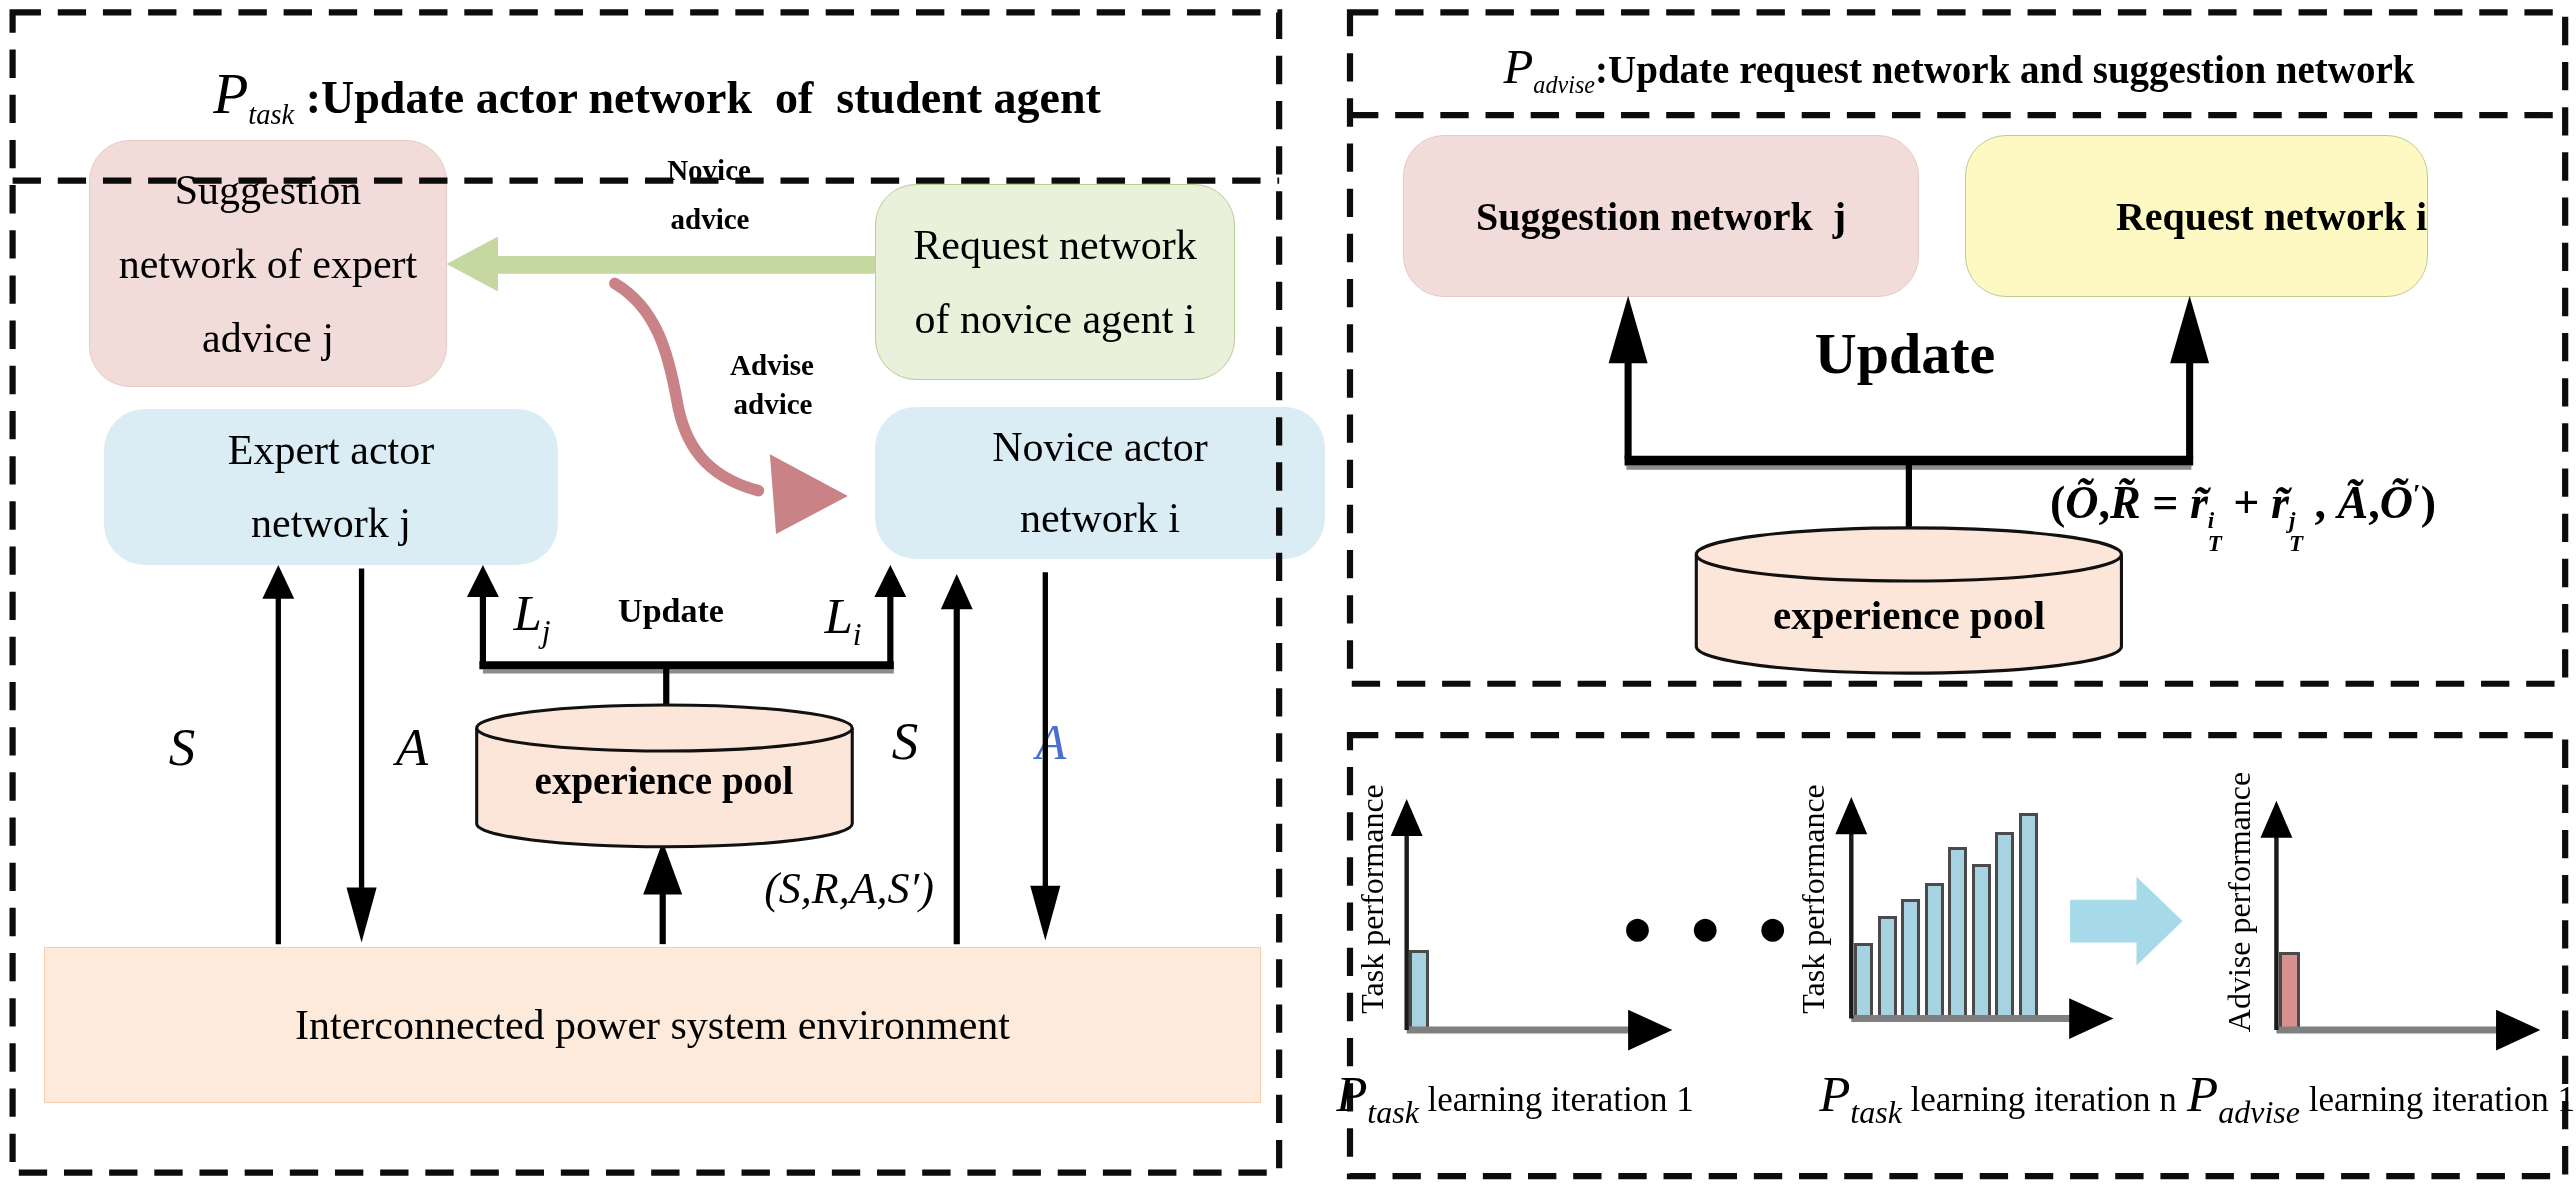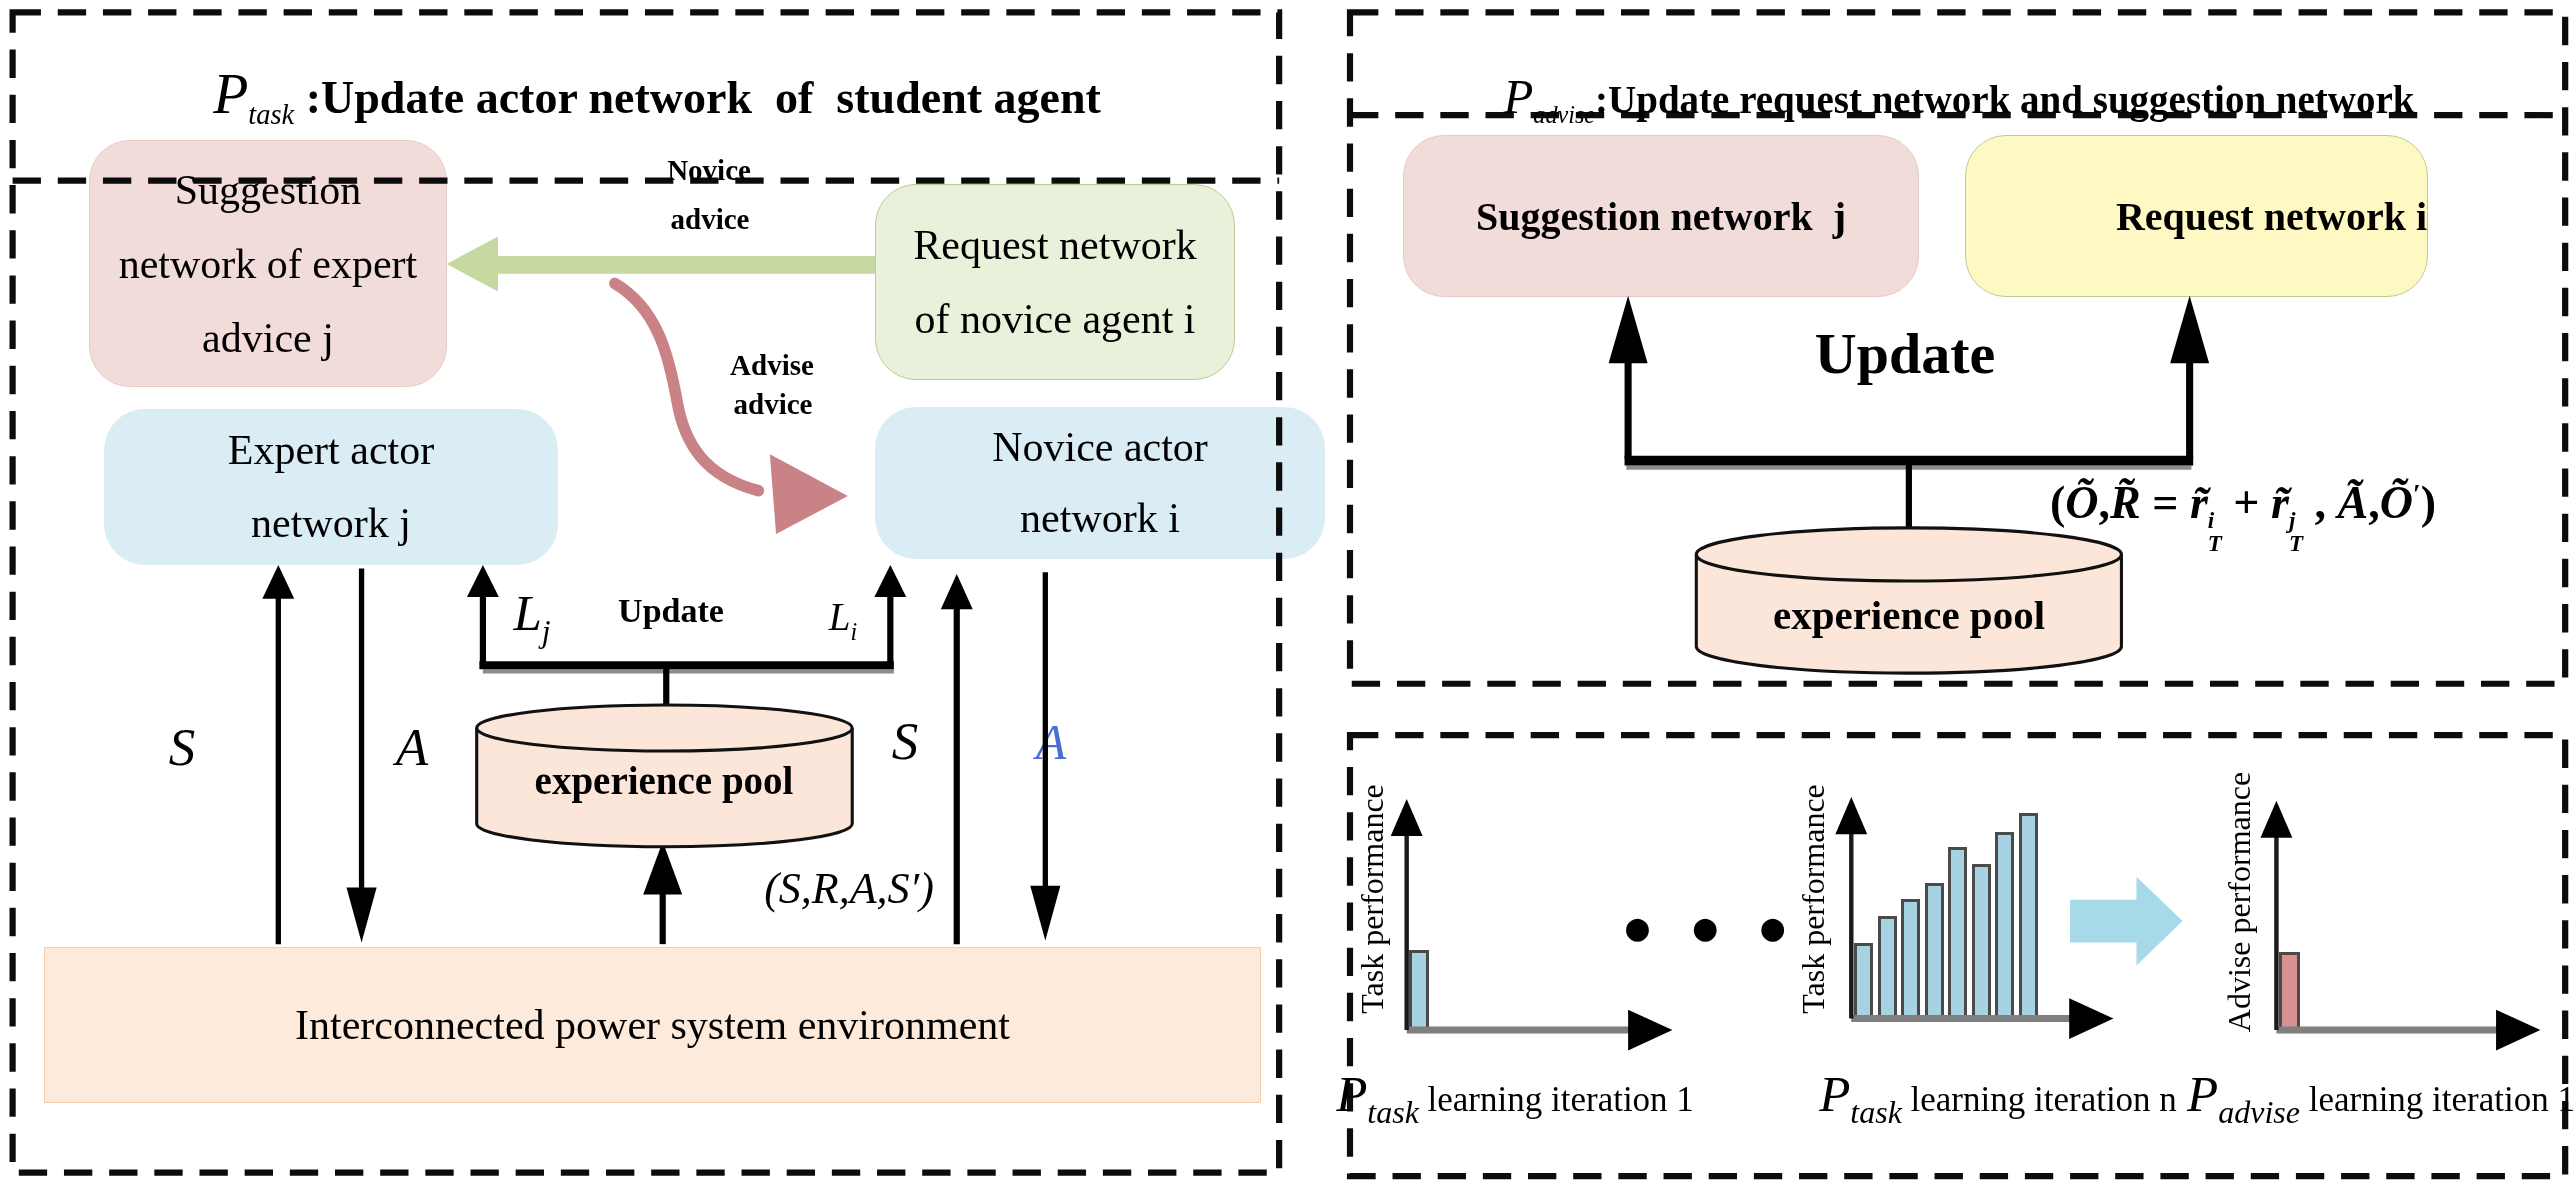--- a/index.html
+++ b/index.html
@@ -149,33 +149,33 @@
 
   <div class="txt b" style="left:709px;top:170px;font-size:29px;">Novice</div>
   <div class="txt b" style="left:710px;top:219px;font-size:29px;">advice</div>
   <div class="txt b" style="left:772px;top:365px;font-size:29px;">Advise</div>
   <div class="txt b" style="left:773px;top:404px;font-size:29px;">advice</div>
 
   <div class="txt" style="left:532px;top:617px;font-size:51px;">
     <span class="it">L</span><span class="subvar">j</span>
   </div>
   <div class="txt b" style="left:671px;top:611px;font-size:34px;">Update</div>
-  <div class="txt" style="left:843px;top:620px;font-size:39px;text-align:center;">
+  <div class="txt" style="left:843px;top:620px;font-size:51px;text-align:center;">
     <span class="it">L</span><span class="subvar">i</span>
   </div>
 
   <div class="txt it" style="left:182px;top:747px;font-size:53px;">S</div>
   <div class="txt it" style="left:412px;top:747px;font-size:53px;">A</div>
   <div class="txt it" style="left:905px;top:741px;font-size:53px;">S</div>
   <div class="txt it behind" style="left:1051px;top:742px;font-size:50px;color:#4a6fd4;">A</div>
 
   <div class="txt b" style="left:664px;top:780px;font-size:39px;">experience pool</div>
   <div class="txt it" style="left:849px;top:888px;font-size:44px;font-style:italic;">(S,R,A,S′)</div>
 
-  <div class="txt" style="left:1959px;top:69px;font-size:39px;margin-top:30px;">
+  <div class="txt" style="left:1959px;top:69px;font-size:39px;">
     <span class="pvar">P</span><span class="subvar">advise</span><span class="b pre">:Update request network and suggestion network</span>
   </div>
 
   <div class="txt b" style="left:1905px;top:353px;font-size:58px;">Update</div>
 
   <div class="txt" style="left:2243px;top:516px;font-size:46px;font-weight:600;"><span class="pre">(</span><span class="it">Õ</span><span class="pre">,</span><span class="it">R̃</span><span class="pre"> = </span><span class="it">r̃</span><span class="ss">
         <span class="s-top">i</span>
         <span class="s-bot">T</span>
       </span><span class="pre"> + </span><span class="it">r̃</span><span class="ss">
         <span class="s-top">j</span>

